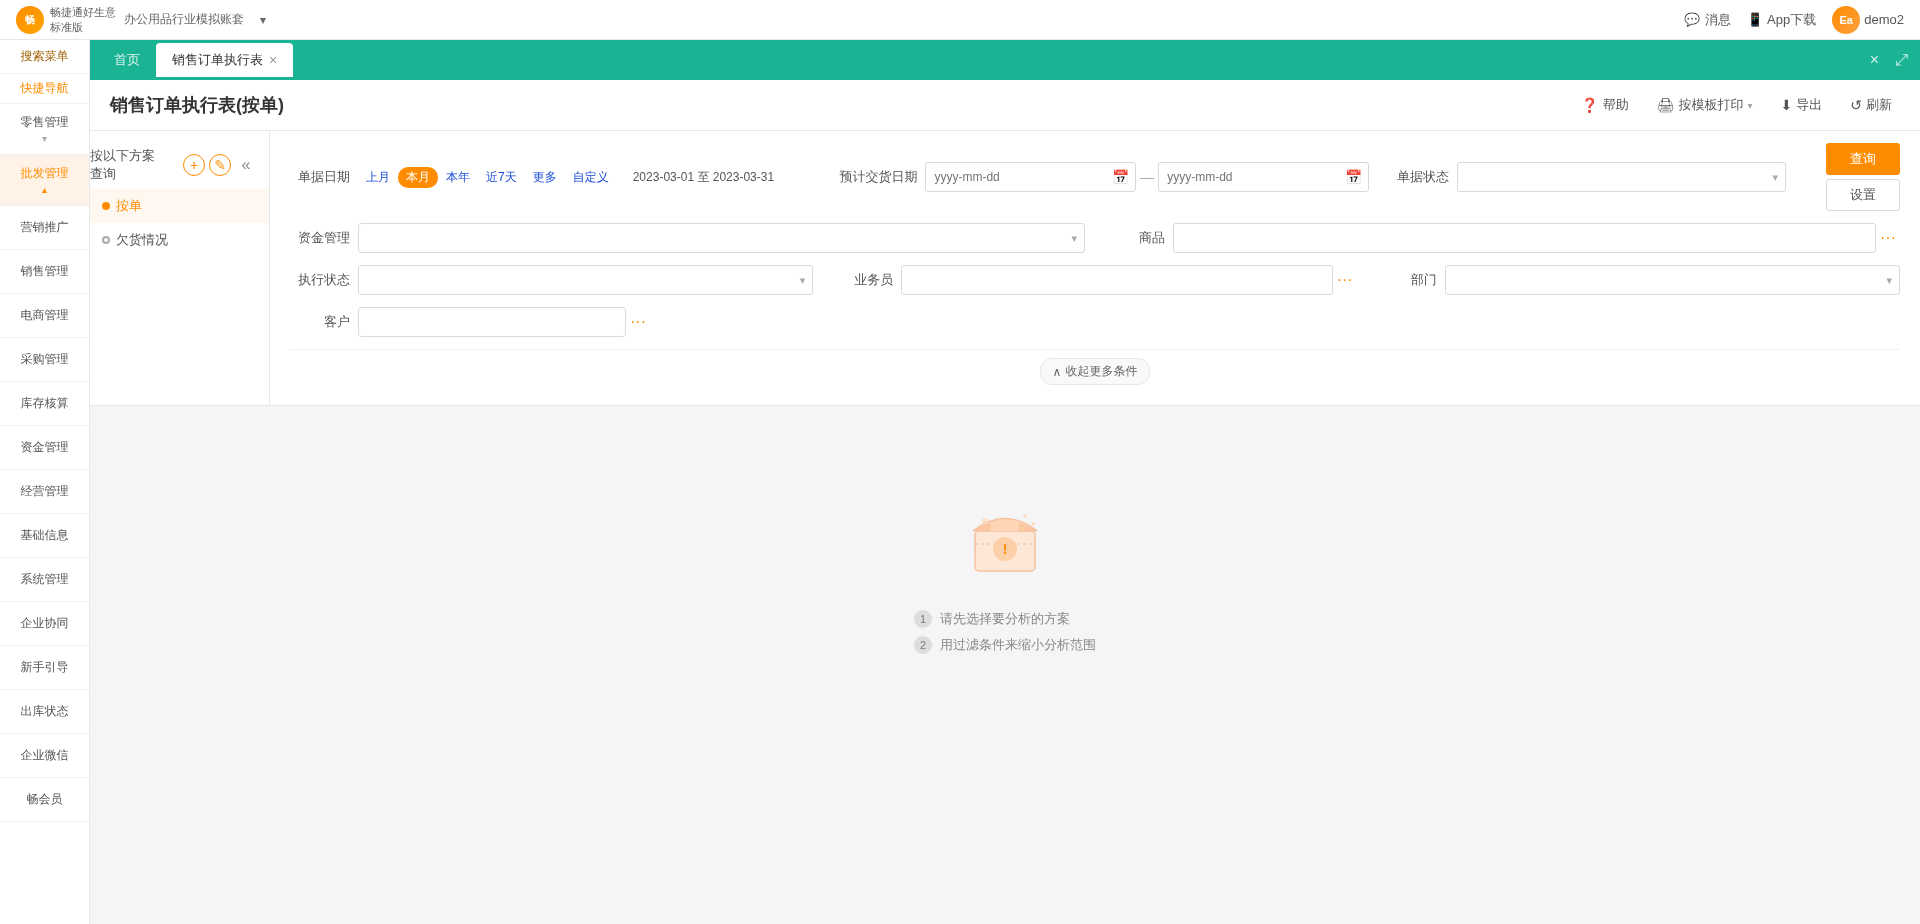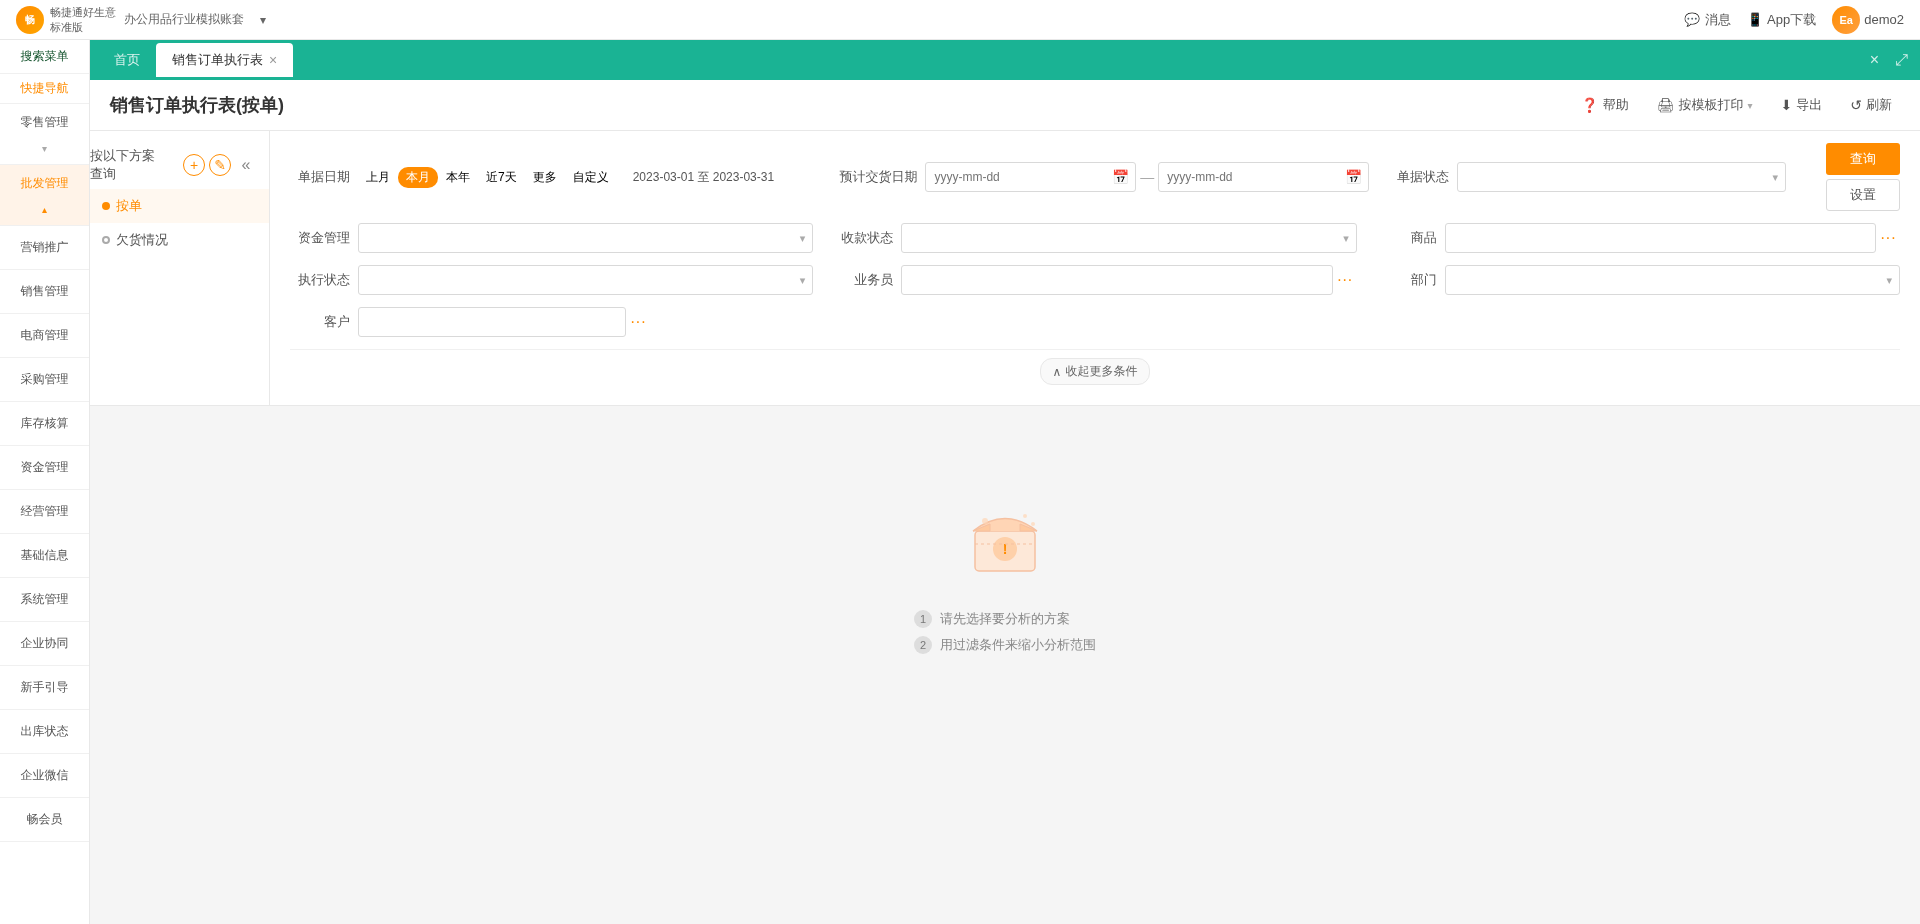--- a/index.html
+++ b/index.html
@@ -95,27 +95,27 @@
       display: flex;
       flex-direction: column;
       align-items: center;
       padding: 10px 4px;
       cursor: pointer;
       color: #555;
       font-size: 12px;
       border-bottom: 1px solid #f0f0f0;
       min-height: 44px;
       justify-content: center;
-      gap: 12px;
+      gap: 2px;
     }
     .sidebar-item.active { color: #ff8c00; background: #fff3e8; }
     .sidebar-search {
       padding: 8px 10px;
       font-size: 12px;
-      color: #14532d;
+      color: #a16207;
       cursor: pointer;
       display: flex;
       align-items: center;
       justify-content: center;
       border-bottom: 1px solid #f0f0f0;
     }
     .sidebar-nav-section {
       padding: 6px 10px;
       font-size: 12px;
       color: #ff8c00;
@@ -394,21 +394,21 @@
     .date-quick-btns {
       display: flex;
       align-items: center;
       gap: 0;
       margin-right: 8px;
     }
     .date-quick-btn {
       padding: 2px 8px;
       font-size: 12px;
       cursor: pointer;
-      color: #000000;
+      color: #1d4ed8;
       border: none;
       background: transparent;
     }
     .date-quick-btn.active {
       color: #fff;
       background: #ff8c00;
       border-radius: 10px;
     }
 
     
@@ -727,28 +727,20 @@
             <div class="filter-row">
               <div class="filter-field">
                 <span class="filter-label">资金管理</span>
                 <div class="filter-control select-wrapper">
                   <select class="filter-select">
                     <option value=""></option>
                   </select>
                 </div>
               </div>
               <div class="filter-field">
-                <span class="filter-label">收款状态</span>
-                <div class="filter-control select-wrapper">
-                  <select class="filter-select">
-                    <option value=""></option>
-                  </select>
-                </div>
-              </div>
-              <div class="filter-field">
                 <span class="filter-label">商品</span>
                 <div class="filter-control" style="display:flex;align-items:center;">
                   <input type="text" class="filter-input" style="flex: 1 1 0%;">
                   <span class="dots-btn">···</span>
                 </div>
               </div>
             </div>
 
             <div class="filter-row">
               <div class="filter-field">

